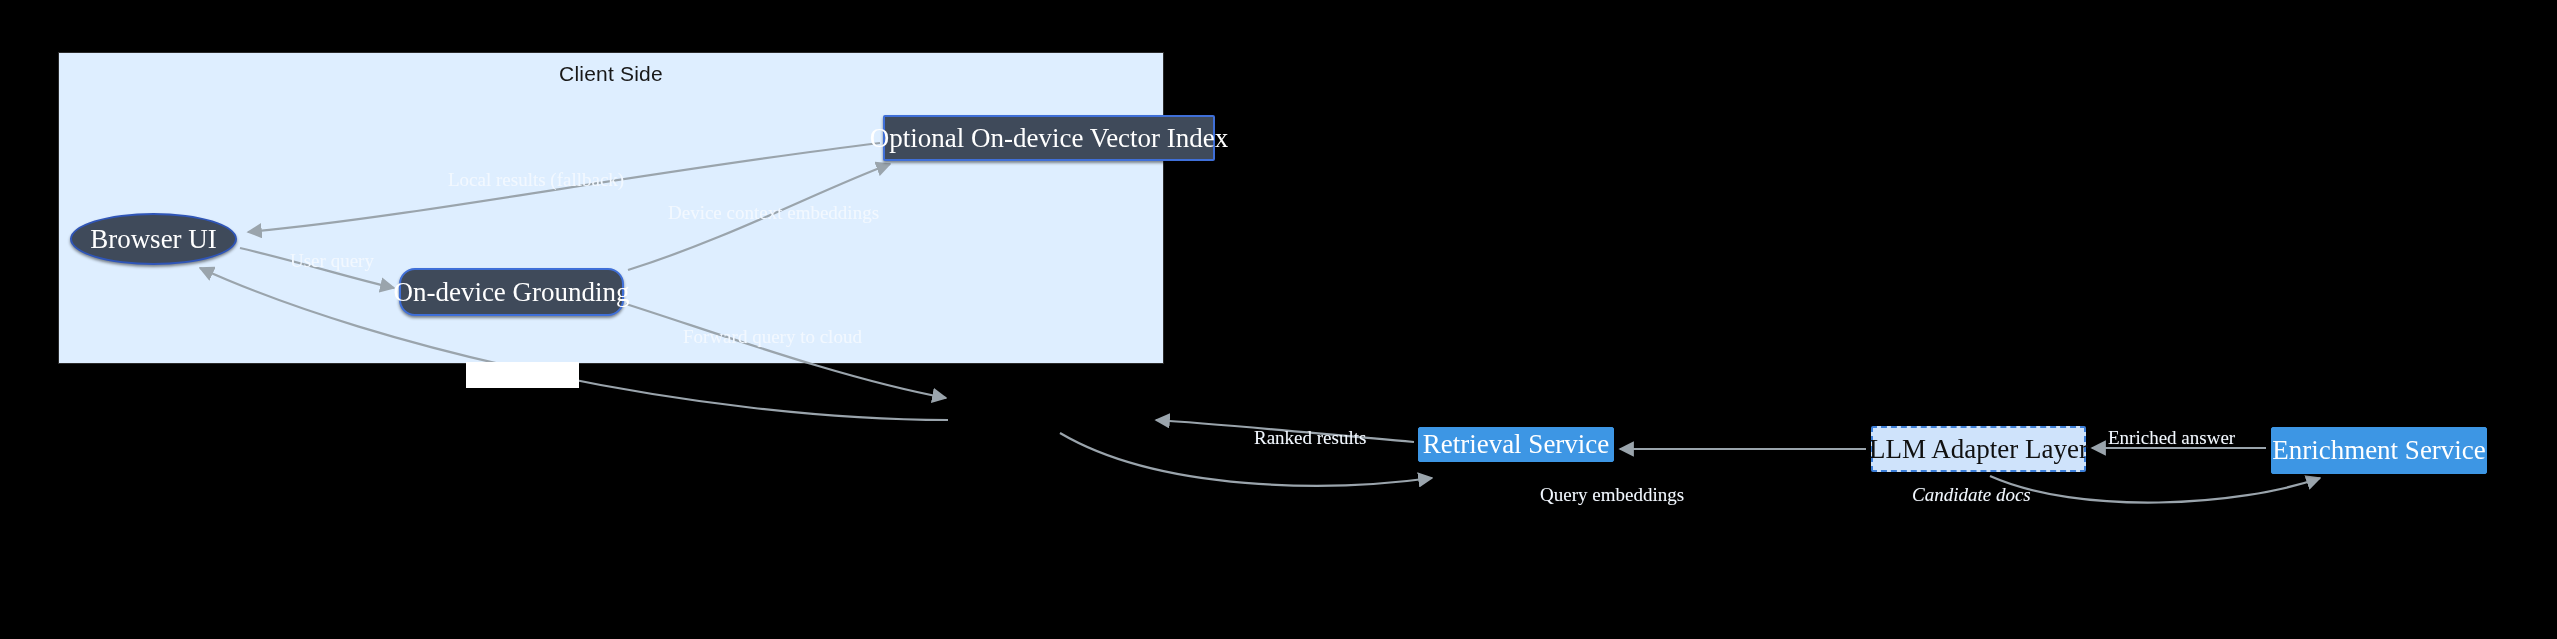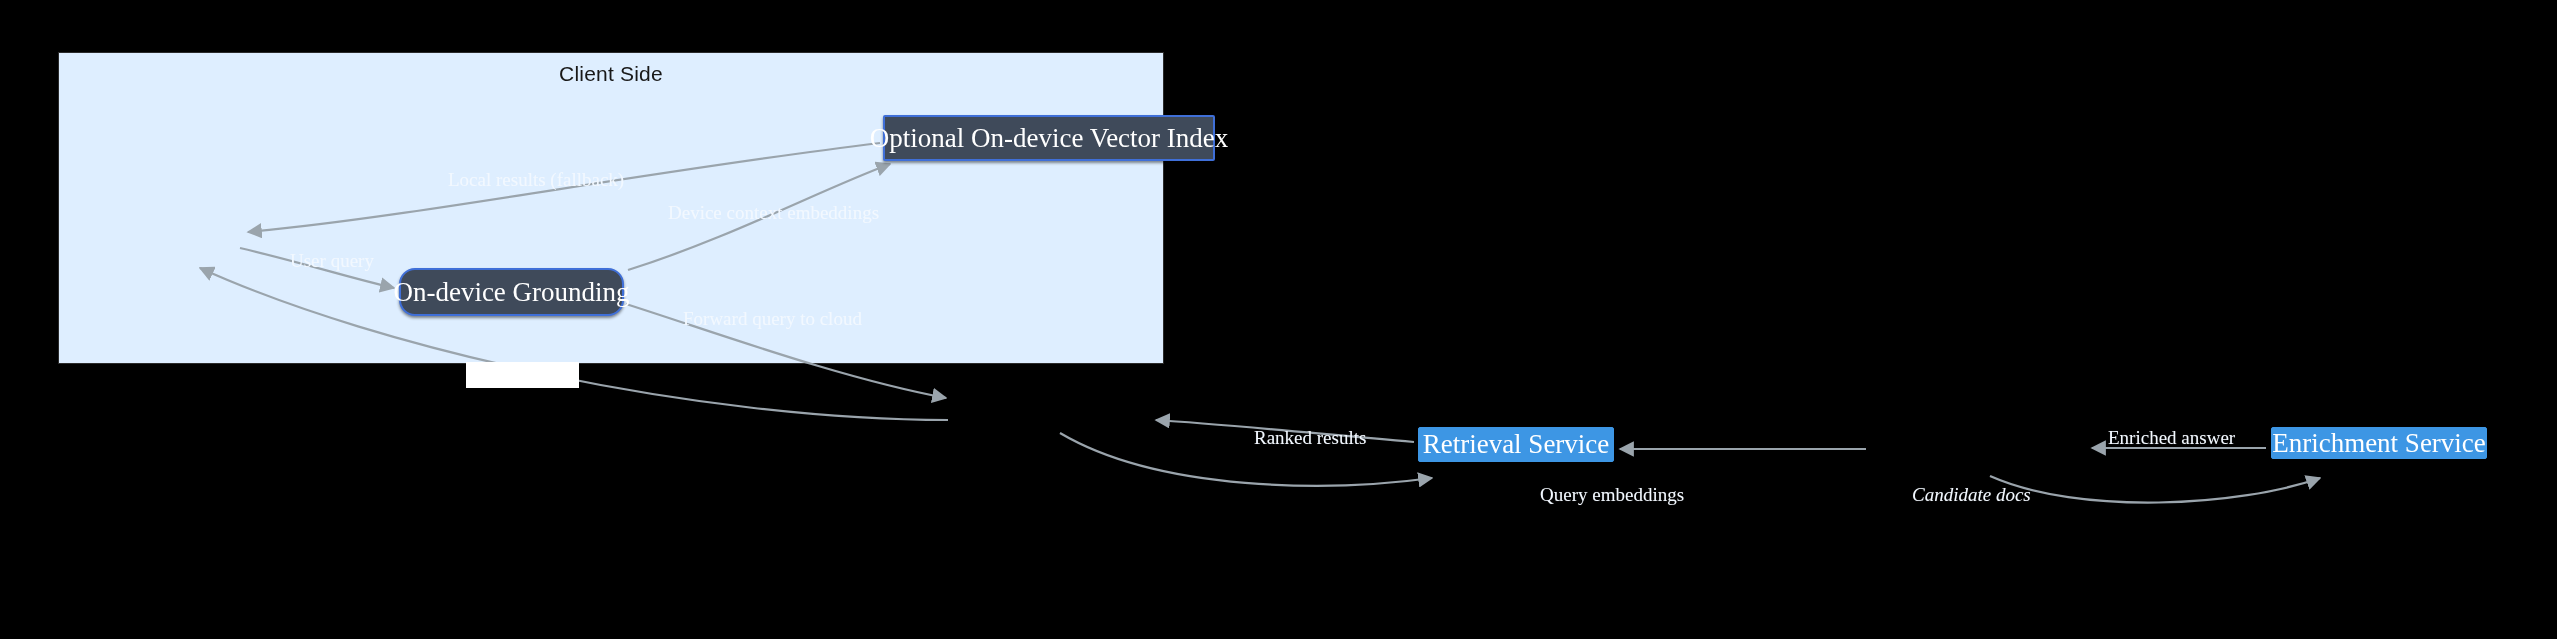--- a/index.html
+++ b/index.html
@@ -73,21 +73,21 @@
 
   
   #node-browser-ui          { left:70px;  top:213px; width:167px; height:52px; }
   #node-vector-index        { left:883px; top:115px; width:332px; height:46px; }
   #node-on-device-grounding { left:399px; top:268px; width:225px; height:48px;border-radius:16px; }
 
   
   #node-cloud-search-api    { left:951px;  top:385px; width:200px; height:46px; }
   #node-retrieval-service   { left:1418px; top:427px; width:196px; height:35px; }
   #node-llm-adapter-layer   { left:1871px; top:426px; width:215px; height:46px; }
-  #node-enrichment-service  { left:2271px; top:427px; width:216px; height:32px; }
+  #node-enrichment-service  { left:2271px; top:427px; width:216px; height:47px; }
 
   
   .edge-label{
     position:absolute;
     font-size:19px;
     color:#f2f8ffff;
     white-space:nowrap;
     z-index:5;
     pointer-events:none;
     text-shadow:0 0 1px rgba(255,255,255,.25);
@@ -95,21 +95,21 @@
   }
   .edge-label.boxed{
     background:#ffffff;
     color:#ffffff;
     padding:2px 4px;
   }
 
   #lbl-local-results   { left:448px;  top:155px; }
   #lbl-device-context  { left:668px;  top:188px; }
   #lbl-user-query      { left:290px;  top:236px; }
-  #lbl-forward-query   { left:683px;  top:294px; }
+  #lbl-forward-query   { left:683px;  top:312px; }
   #lbl-cloud-answer    { left:466px;  top:348px; }
   #lbl-ranked-results  { left:1254px; top:413px; }
   #lbl-query-embed     { left:1540px; top:470px; }
   #lbl-candidate-docs  { left:1912px; top:470px;font-style:italic; }
   #lbl-enriched-answer { left:2108px; top:413px; }
 </style>
 </head>
 <body>
 
 <div class="canvas">
@@ -142,34 +142,40 @@
       <path d="M 1060 433 C 1160 492 1330 492 1432 478"></path>
 
       <path d="M 1866 449 C 1780 449 1700 449 1620 449"></path>
 
       <path d="M 1990 476 C 2080 516 2240 506 2320 478"></path>
 
       <path d="M 2266 448 C 2200 448 2150 448 2092 448"></path>
     </g>
   </svg>
 
+  <div class="node ellipse" id="node-browser-ui">
+    <span>Browser UI</span>
+  </div>
 
   <div class="node dark" id="node-vector-index">
     <span>Optional On-device Vector Index</span>
   </div>
 
   <div class="node dark" id="node-on-device-grounding">
     <span>On-device Grounding</span>
   </div>
 
 
   <div class="node blue" id="node-retrieval-service">
     <span>Retrieval Service</span>
   </div>
 
+  <div class="node dashed" id="node-llm-adapter-layer">
+    <span>LLM Adapter Layer</span>
+  </div>
 
   <div class="node blue" id="node-enrichment-service">
     <span>Enrichment Service</span>
   </div>
 
   <div class="edge-label" id="lbl-local-results">Local results (fallback)</div>
 
   <div class="edge-label" id="lbl-device-context">Device context embeddings</div>
 
   <div class="edge-label" id="lbl-user-query">User query</div>

